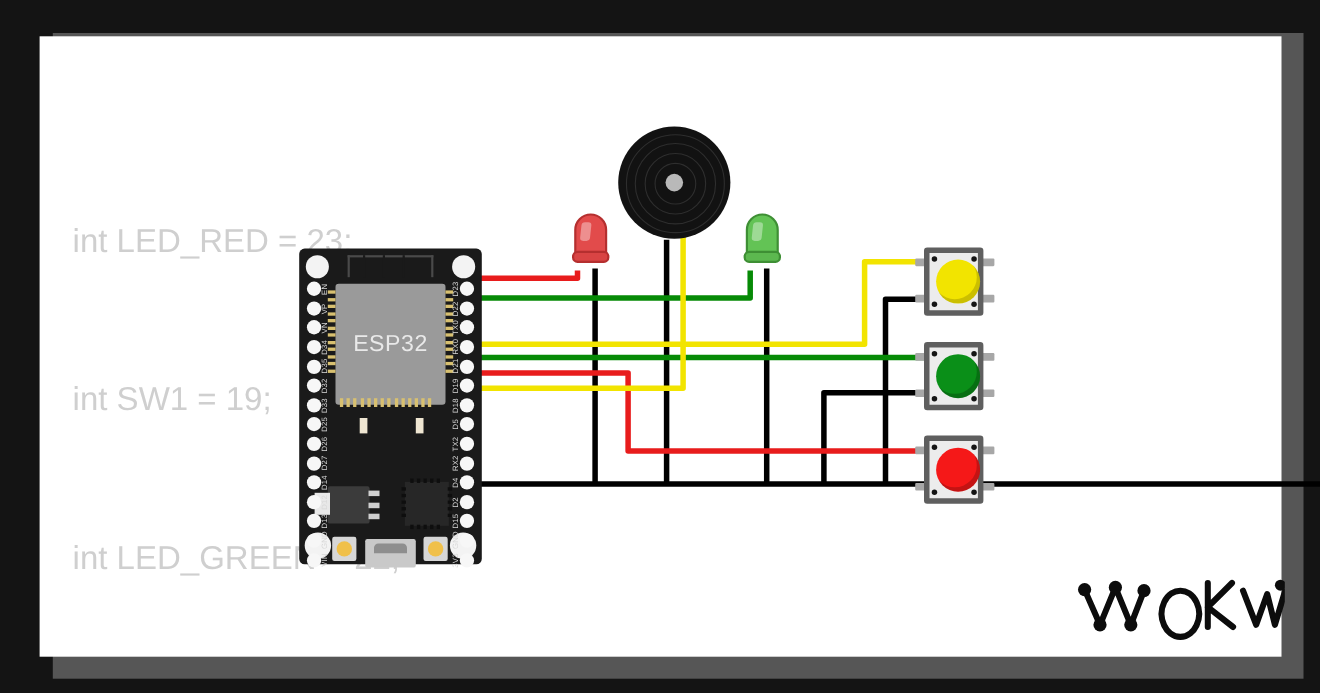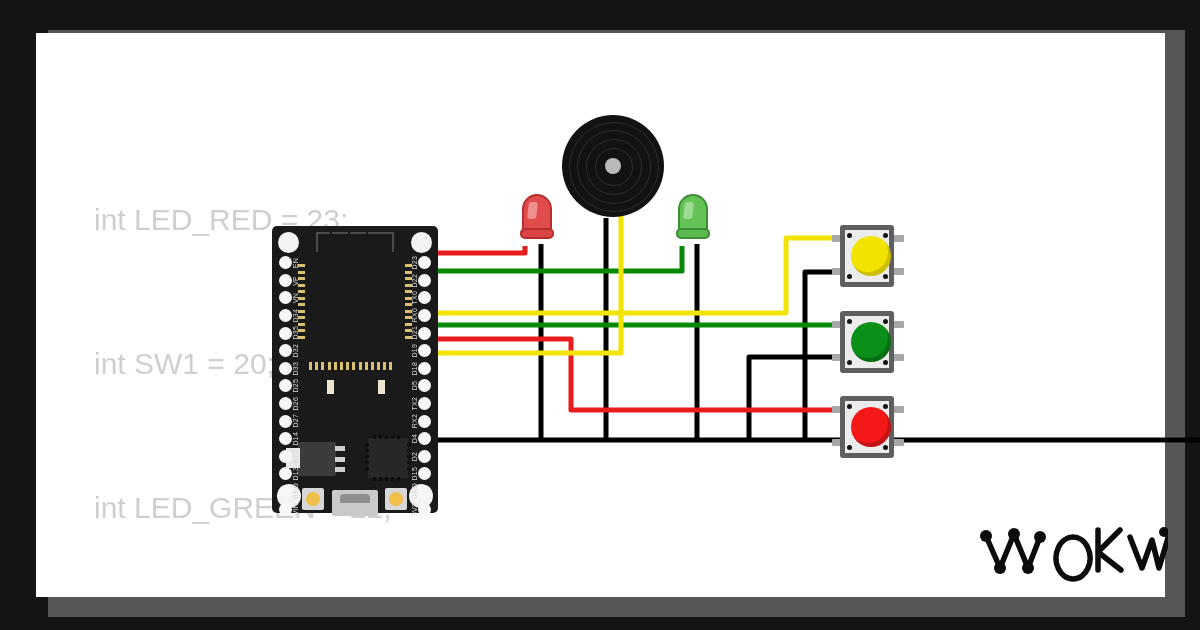--- a/index.html
+++ b/index.html
@@ -32,21 +32,21 @@
     font-family:"Liberation Sans", sans-serif;
   }
 
   
   .code{
     position:absolute;left:66px;top:100px;width:700px;
     color:#cfcfcf;font-size:30px;line-height:48px;
     font-family:"Liberation Sans", sans-serif;
     white-space:pre;pointer-events:none;
   }
-  .code div{height:48px;margin-left:28px;}
+  .code div{height:48px;}
 
   
   #wires{position:absolute;left:0;top:0;width:1200px;height:630px;}
 
   
   .board{
     position:absolute;left:272px;top:226px;width:166px;height:287px;
     background:#1a1a1a;border-radius:5px;
   }
   .board .mountpad{position:absolute;width:21px;height:21px;border-radius:50%;background:#f3f3f3;}
@@ -127,21 +127,21 @@
 </head>
 <body>
 
 <div id="stage">
 
   <div class="shadow-plate"></div>
   <div class="sheet"></div>
 
   <div class="code">
     <div>int LED_RED = 23;</div>
-    <div>int SW1 = 20;</div>
+    <div>int SW1 = 19;</div>
     <div>int LED_GREEN = 22;</div>
     <div>int SW2 = 19;</div>
     
     
     
     
     
     
     
   </div>
@@ -181,20 +181,23 @@
     <div class="mountpad" style="right:6px;top:6px;"></div>
     <div class="mountpad" style="left:5px;bottom:5px;width:24px;height:24px;"></div>
     <div class="mountpad" style="right:5px;bottom:5px;width:24px;height:24px;"></div>
 
     <div class="antenna">
       <i style="left:12px;"></i>
         <i style="left:30px;"></i>
         <i style="left:48px;"></i>
     </div>
 
+    <div class="shield">
+      <span>ESP32</span>
+    </div>
 
     <div class="shieldpins" style="left:26px;top:38px;flex-direction:column;gap:3.5px;">
       <i style="width:7px;height:3px;"></i>
         <i style="width:7px;height:3px;"></i>
         <i style="width:7px;height:3px;"></i>
       <i style="width:7px;height:3px;"></i>
         <i style="width:7px;height:3px;"></i>
         <i style="width:7px;height:3px;"></i>
       <i style="width:7px;height:3px;"></i>
         <i style="width:7px;height:3px;"></i>

